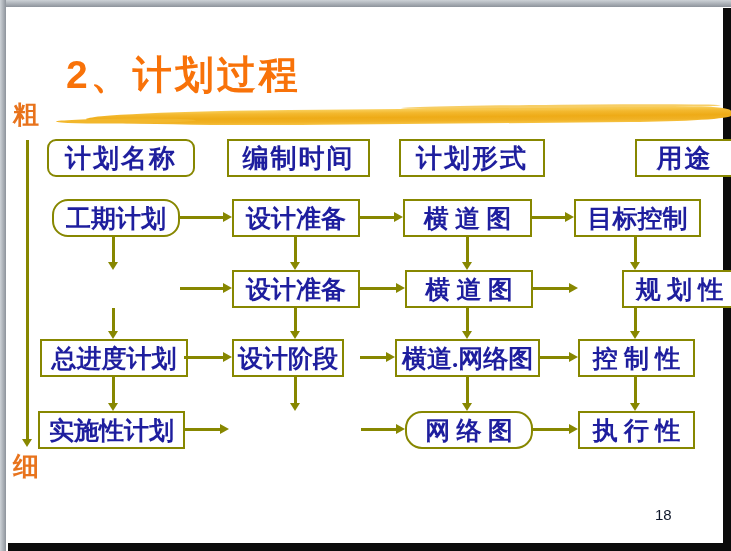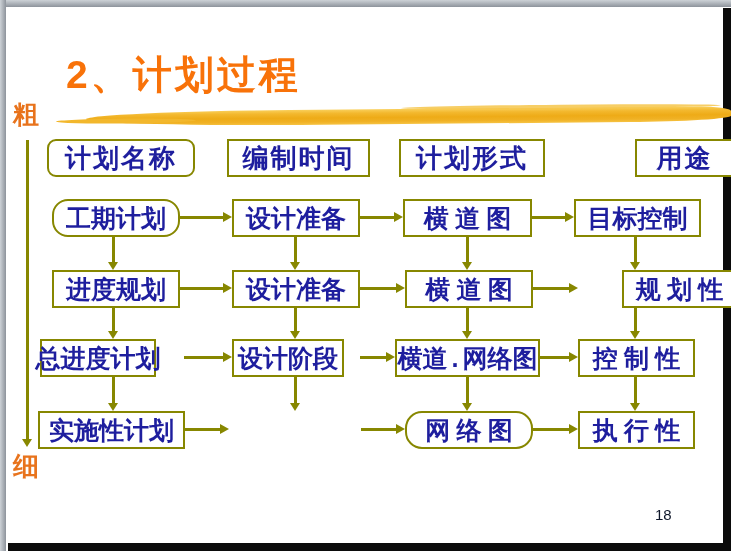--- a/index.html
+++ b/index.html
@@ -49,23 +49,23 @@
   .r0c0{left:52px;top:199px;width:128px;border-radius:16px;}
   .r0c1{left:232px;top:199px;width:128px;}
   .r0c2{left:403px;top:199px;width:129px;}
   .r0c3{left:574px;top:199px;width:127px;}
 
   .r1c0{left:52px;top:270px;width:128px;}
   .r1c1{left:232px;top:270px;width:128px;}
   .r1c2{left:405px;top:270px;width:128px;}
   .r1c3{left:578px;top:270px;width:115px;margin-left:44px;}
 
-  .r2c0{left:40px;top:339px;width:116px;}
+  .r2c0{left:40px;top:339px;width:148px;}
   .r2c1{left:232px;top:339px;width:112px;}
-  .r2c2{left:395px;top:339px;width:145px;font-family:Liberation Mono, monospace;}
+  .r2c2{left:395px;top:339px;width:145px;}
   .r2c3{left:578px;top:339px;width:117px;}
 
   .r3c0{left:38px;top:411px;width:147px;}
   .r3c1{left:229px;top:411px;width:132px;}
   .r3c2{left:405px;top:411px;width:128px;border-radius:17px;}
   .r3c3{left:578px;top:411px;width:117px;}
 
   
   .ha{position:absolute;height:3px;background:#878700;}
   .ha::after{content:"";position:absolute;right:-9px;top:-4px;width:0;height:0;
@@ -98,21 +98,20 @@
   <div class="box header h0">计划名称</div>
   <div class="box header h2">计划形式</div>
   <div class="box header h1">编制时间</div>
   <div class="box header h3">用途</div>
 
   <div class="box r0c0">工期计划</div>
   <div class="box r0c1">设计准备</div>
   <div class="box r0c2">横 道 图</div>
   <div class="box r0c3">目标控制</div>
 
-  <div class="box r1c0">进度规划</div>
   <div class="box r1c1">设计准备</div>
   <div class="box r1c2">横 道 图</div>
   <div class="box r1c3">规 划 性</div>
 
   <div class="box r2c0">总进度计划</div>
   <div class="box r2c1">设计阶段</div>
   <div class="box r2c2">横道.网络图</div>
   <div class="box r2c3">控 制 性</div>
 
   <div class="box r3c0">实施性计划</div>

